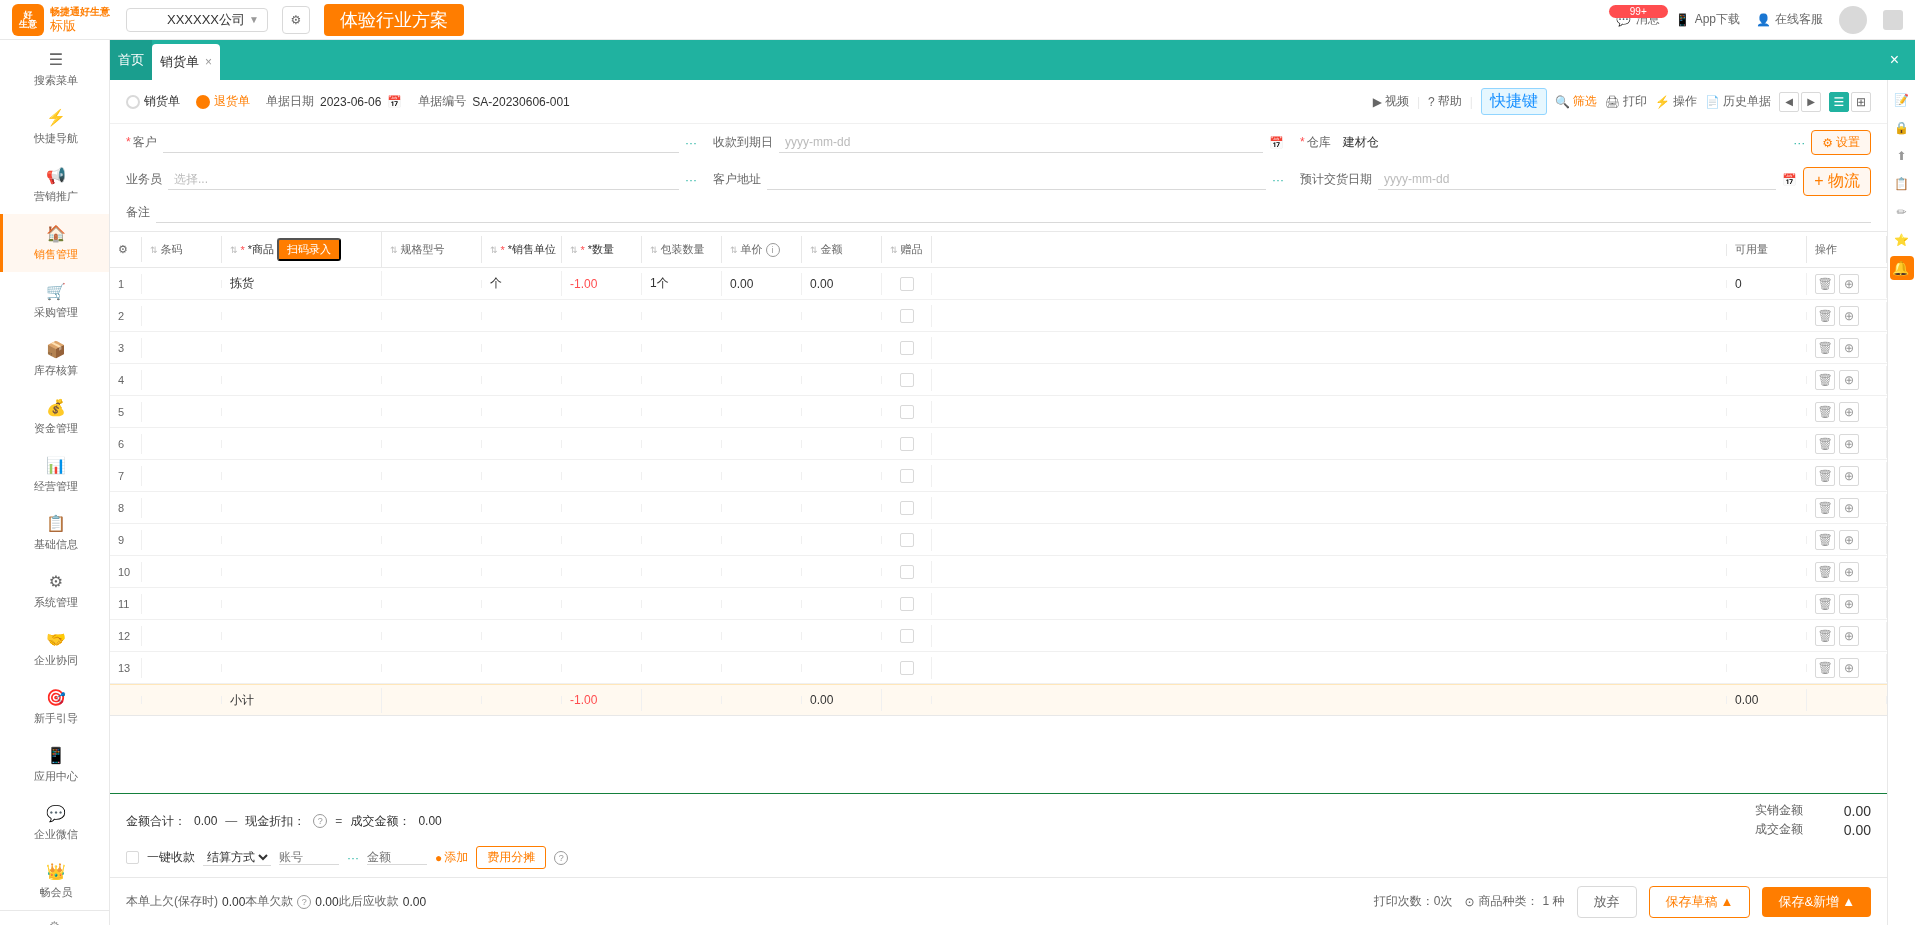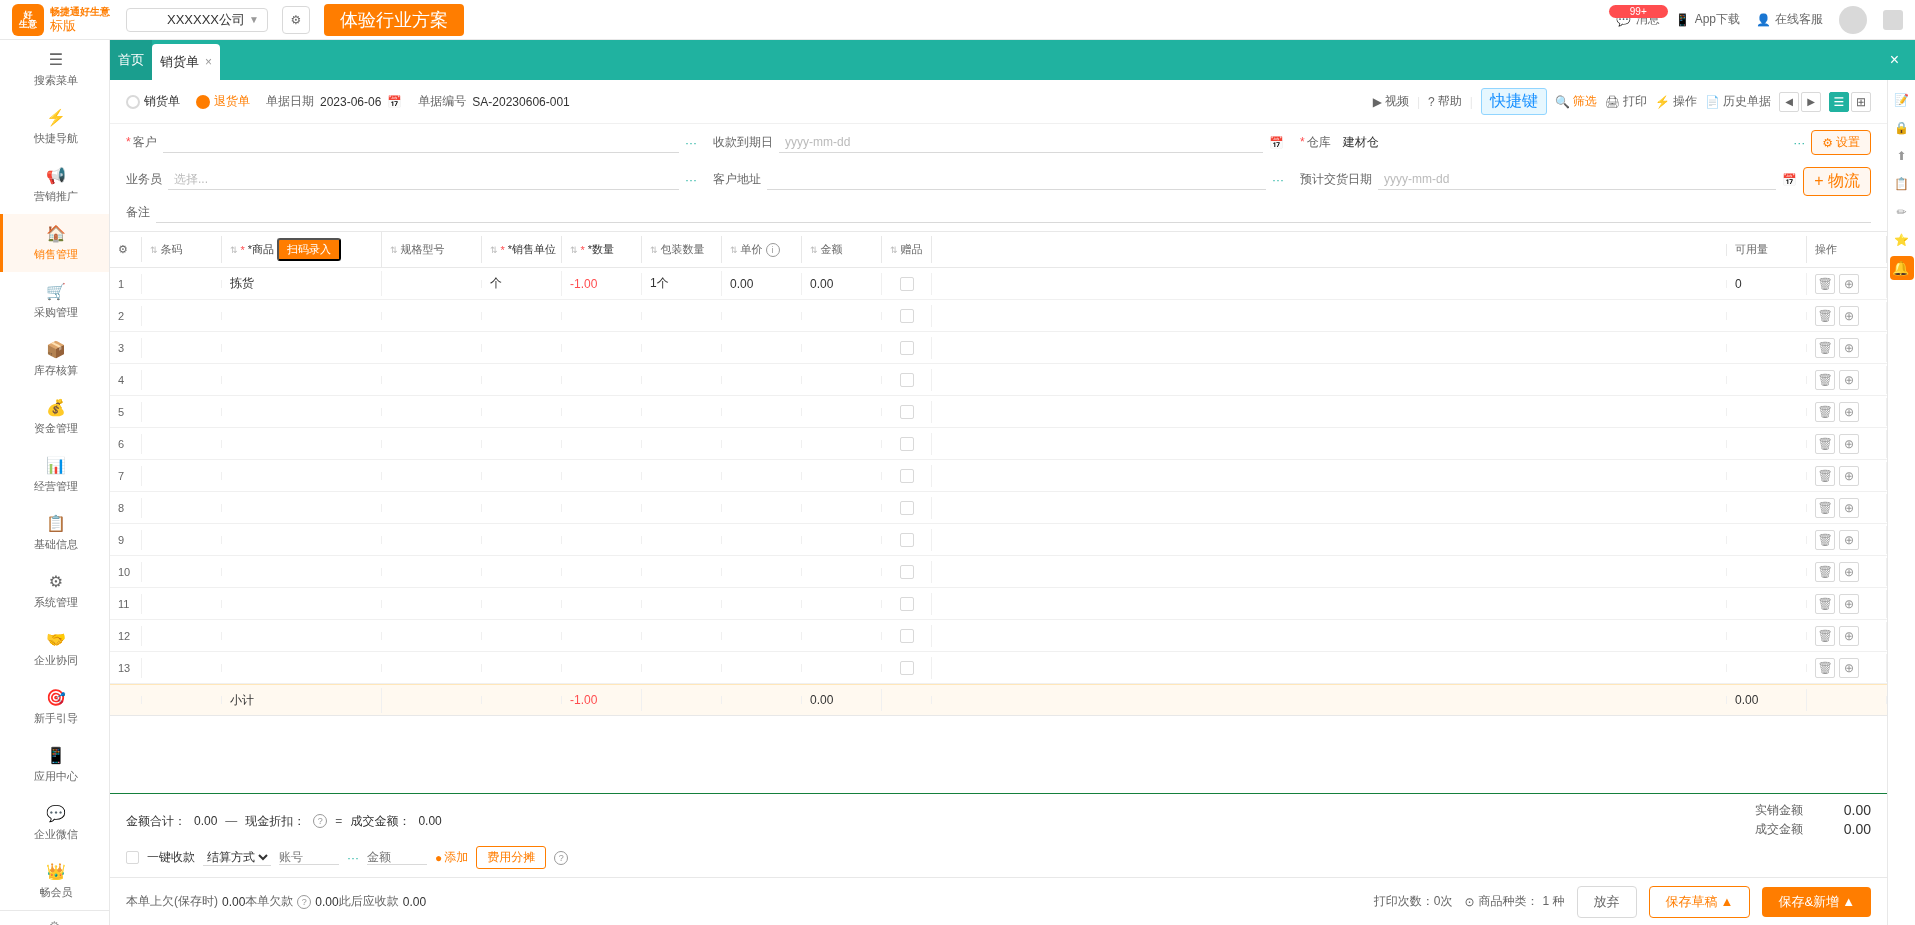--- a/index.html
+++ b/index.html
@@ -116,21 +116,21 @@
     .subtotal-row { display: flex; align-items: center; background: #fff9f0; border-top: 1px solid #ffe7ba; min-height: 32px; border-bottom: 1px solid #e8e8e8; }
 
     
     .bill-footer { padding: 8px 16px; border-top: 1px solid #15803d; background: #fff; }
     .footer-row1 { display: flex; align-items: center; gap: 8px; font-size: 12px; margin-bottom: 6px; }
     .footer-row2 { display: flex; align-items: center; gap: 8px; font-size: 12px; }
     .minus-sign { color: #666; }
     .equals-sign { color: #666; }
     .highlight-val { color: #333; font-weight: 500; }
     .footer-right { margin-left: auto; text-align: right; font-size: 12px; }
-    .footer-right-row { display: flex; gap: 8px; justify-content: flex-end; align-items: flex-start; margin-bottom: 2px; }
+    .footer-right-row { display: flex; gap: 8px; justify-content: flex-end; align-items: center; margin-bottom: 2px; }
     .amount-label { color: #666; }
     .amount-val { color: #333; font-size: 14px; min-width: 60px; text-align: right; }
 
     .checkbox-small { width: 13px; height: 13px; border: 1px solid #d9d9d9; border-radius: 2px; }
     .select-field { border: none; border-bottom: 1px solid #d9d9d9; background: transparent; font-size: 12px; color: #333; outline: none; }
     .input-small { border: none; border-bottom: 1px solid #d9d9d9; background: transparent; font-size: 12px; color: #333; outline: none; width: 60px; }
     .add-btn { color: #ff7d00; cursor: pointer; display: flex; align-items: center; gap: 2px; }
     .expense-btn { border: 1px solid #ff7d00; color: #ff7d00; background: #fff; padding: 2px 10px; border-radius: 3px; cursor: pointer; font-size: 12px; }
 
     

